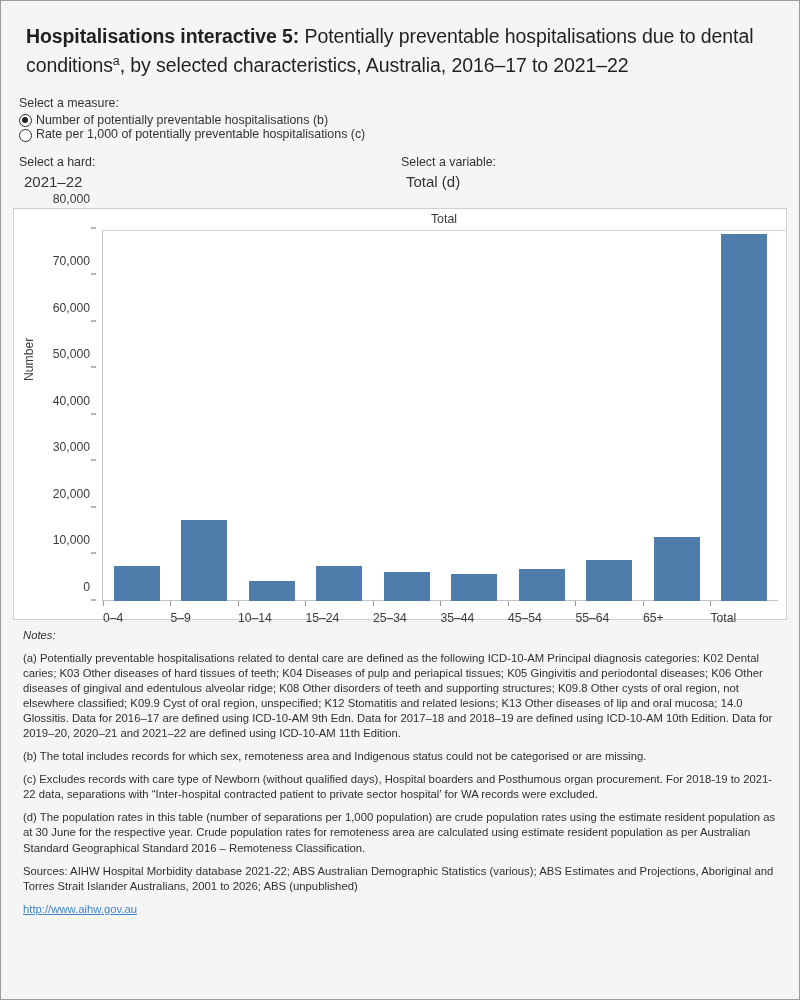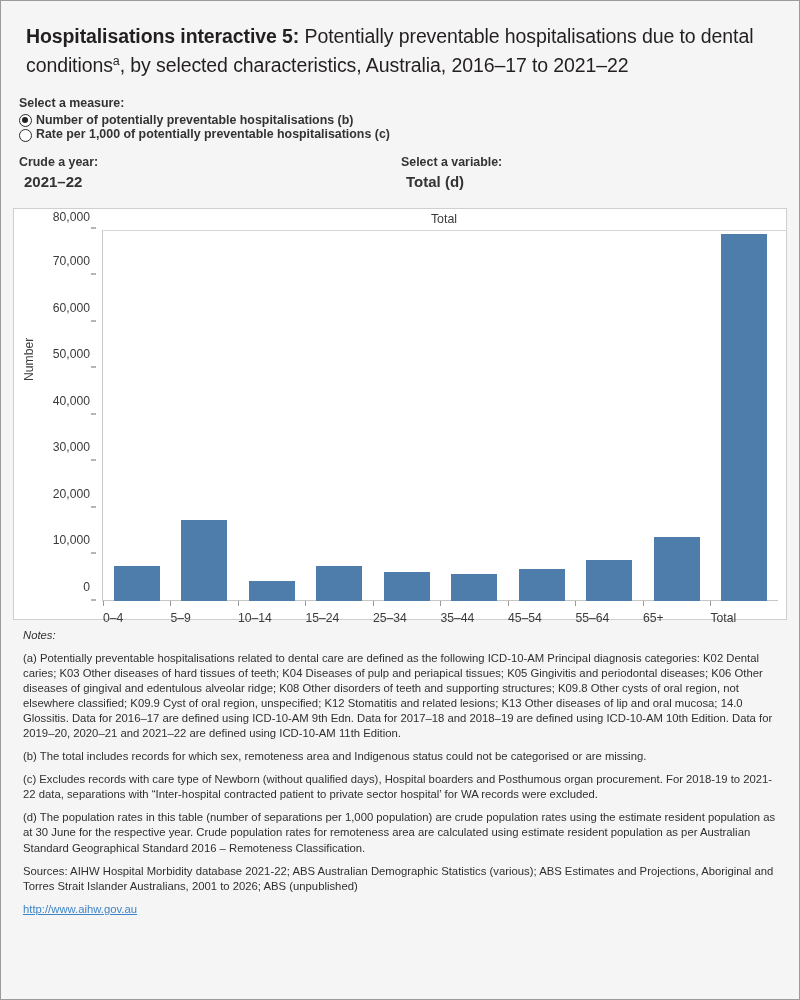--- a/index.html
+++ b/index.html
@@ -37,21 +37,20 @@
     margin: 7px;
     letter-spacing: -0.1px;
   }
   .title-strong { font-weight: bold; }
   .sup { font-size: 0.64em; vertical-align: super; line-height: 0; }
 
   
   .controls {
     padding: 2px 16px 0 18px;
     background: #f5f5f5;
-    font-weight: bold;
   }
   .ctl-label {
     font-size: 12.4px;
     color: #333333;
     margin: 0 0 2px 0;
     line-height: 1.25;
   }
   .radio-row {
     display: flex;
     align-items: center;
@@ -254,21 +253,21 @@
       <span class="radio-text">Number of potentially preventable hospitalisations (b)</span>
     </div>
 
     <div class="radio-row">
       <span class="radio"></span>
       <span class="radio-text">Rate per 1,000 of potentially preventable hospitalisations (c)</span>
     </div>
 
     <div class="selects-row">
       <div class="select-group">
-        <div class="ctl-label">Crude a year:</div>
+        <div class="ctl-label">Select a hard:</div>
         <div class="select-value">2021–22</div>
       </div>
       <div class="select-group">
         <div class="ctl-label">Select a variable:</div>
         <div class="select-value">Total (d)</div>
       </div>
     </div>
   </div>
 
   <div class="chart-wrap">
@@ -285,21 +284,21 @@
           <div class="y-tick-label" style="bottom: 157.5px;">30,000</div>
           <div class="y-tick-mark" style="bottom: 157.5px;"></div>
           <div class="y-tick-label" style="bottom: 204px;">40,000</div>
           <div class="y-tick-mark" style="bottom: 204px;"></div>
           <div class="y-tick-label" style="bottom: 250.5px; margin-left: 48px;">50,000</div>
           <div class="y-tick-mark" style="bottom: 250.5px;"></div>
           <div class="y-tick-label" style="bottom: 297px;">60,000</div>
           <div class="y-tick-mark" style="bottom: 297px;"></div>
           <div class="y-tick-label" style="bottom: 343.5px;">70,000</div>
           <div class="y-tick-mark" style="bottom: 343.5px;"></div>
-          <div class="y-tick-label" style="bottom: 388px;">80,000</div>
+          <div class="y-tick-label" style="bottom: 406px;">80,000</div>
           <div class="y-tick-mark" style="bottom: 390px;"></div>
         </div>
       <div class="axis-line-y"></div>
       <div class="axis-line-x"></div>
       <div class="bars" id="bars">
           <div class="bar-slot">
             <div class="bar" title="0–4" style="height: 34.6425px; background: rgb(78, 124, 171);"></div>
           </div>
           <div class="bar-slot">
             <div class="bar" title="5–9" style="height: 80.91px; background: rgb(78, 124, 171);"></div>

